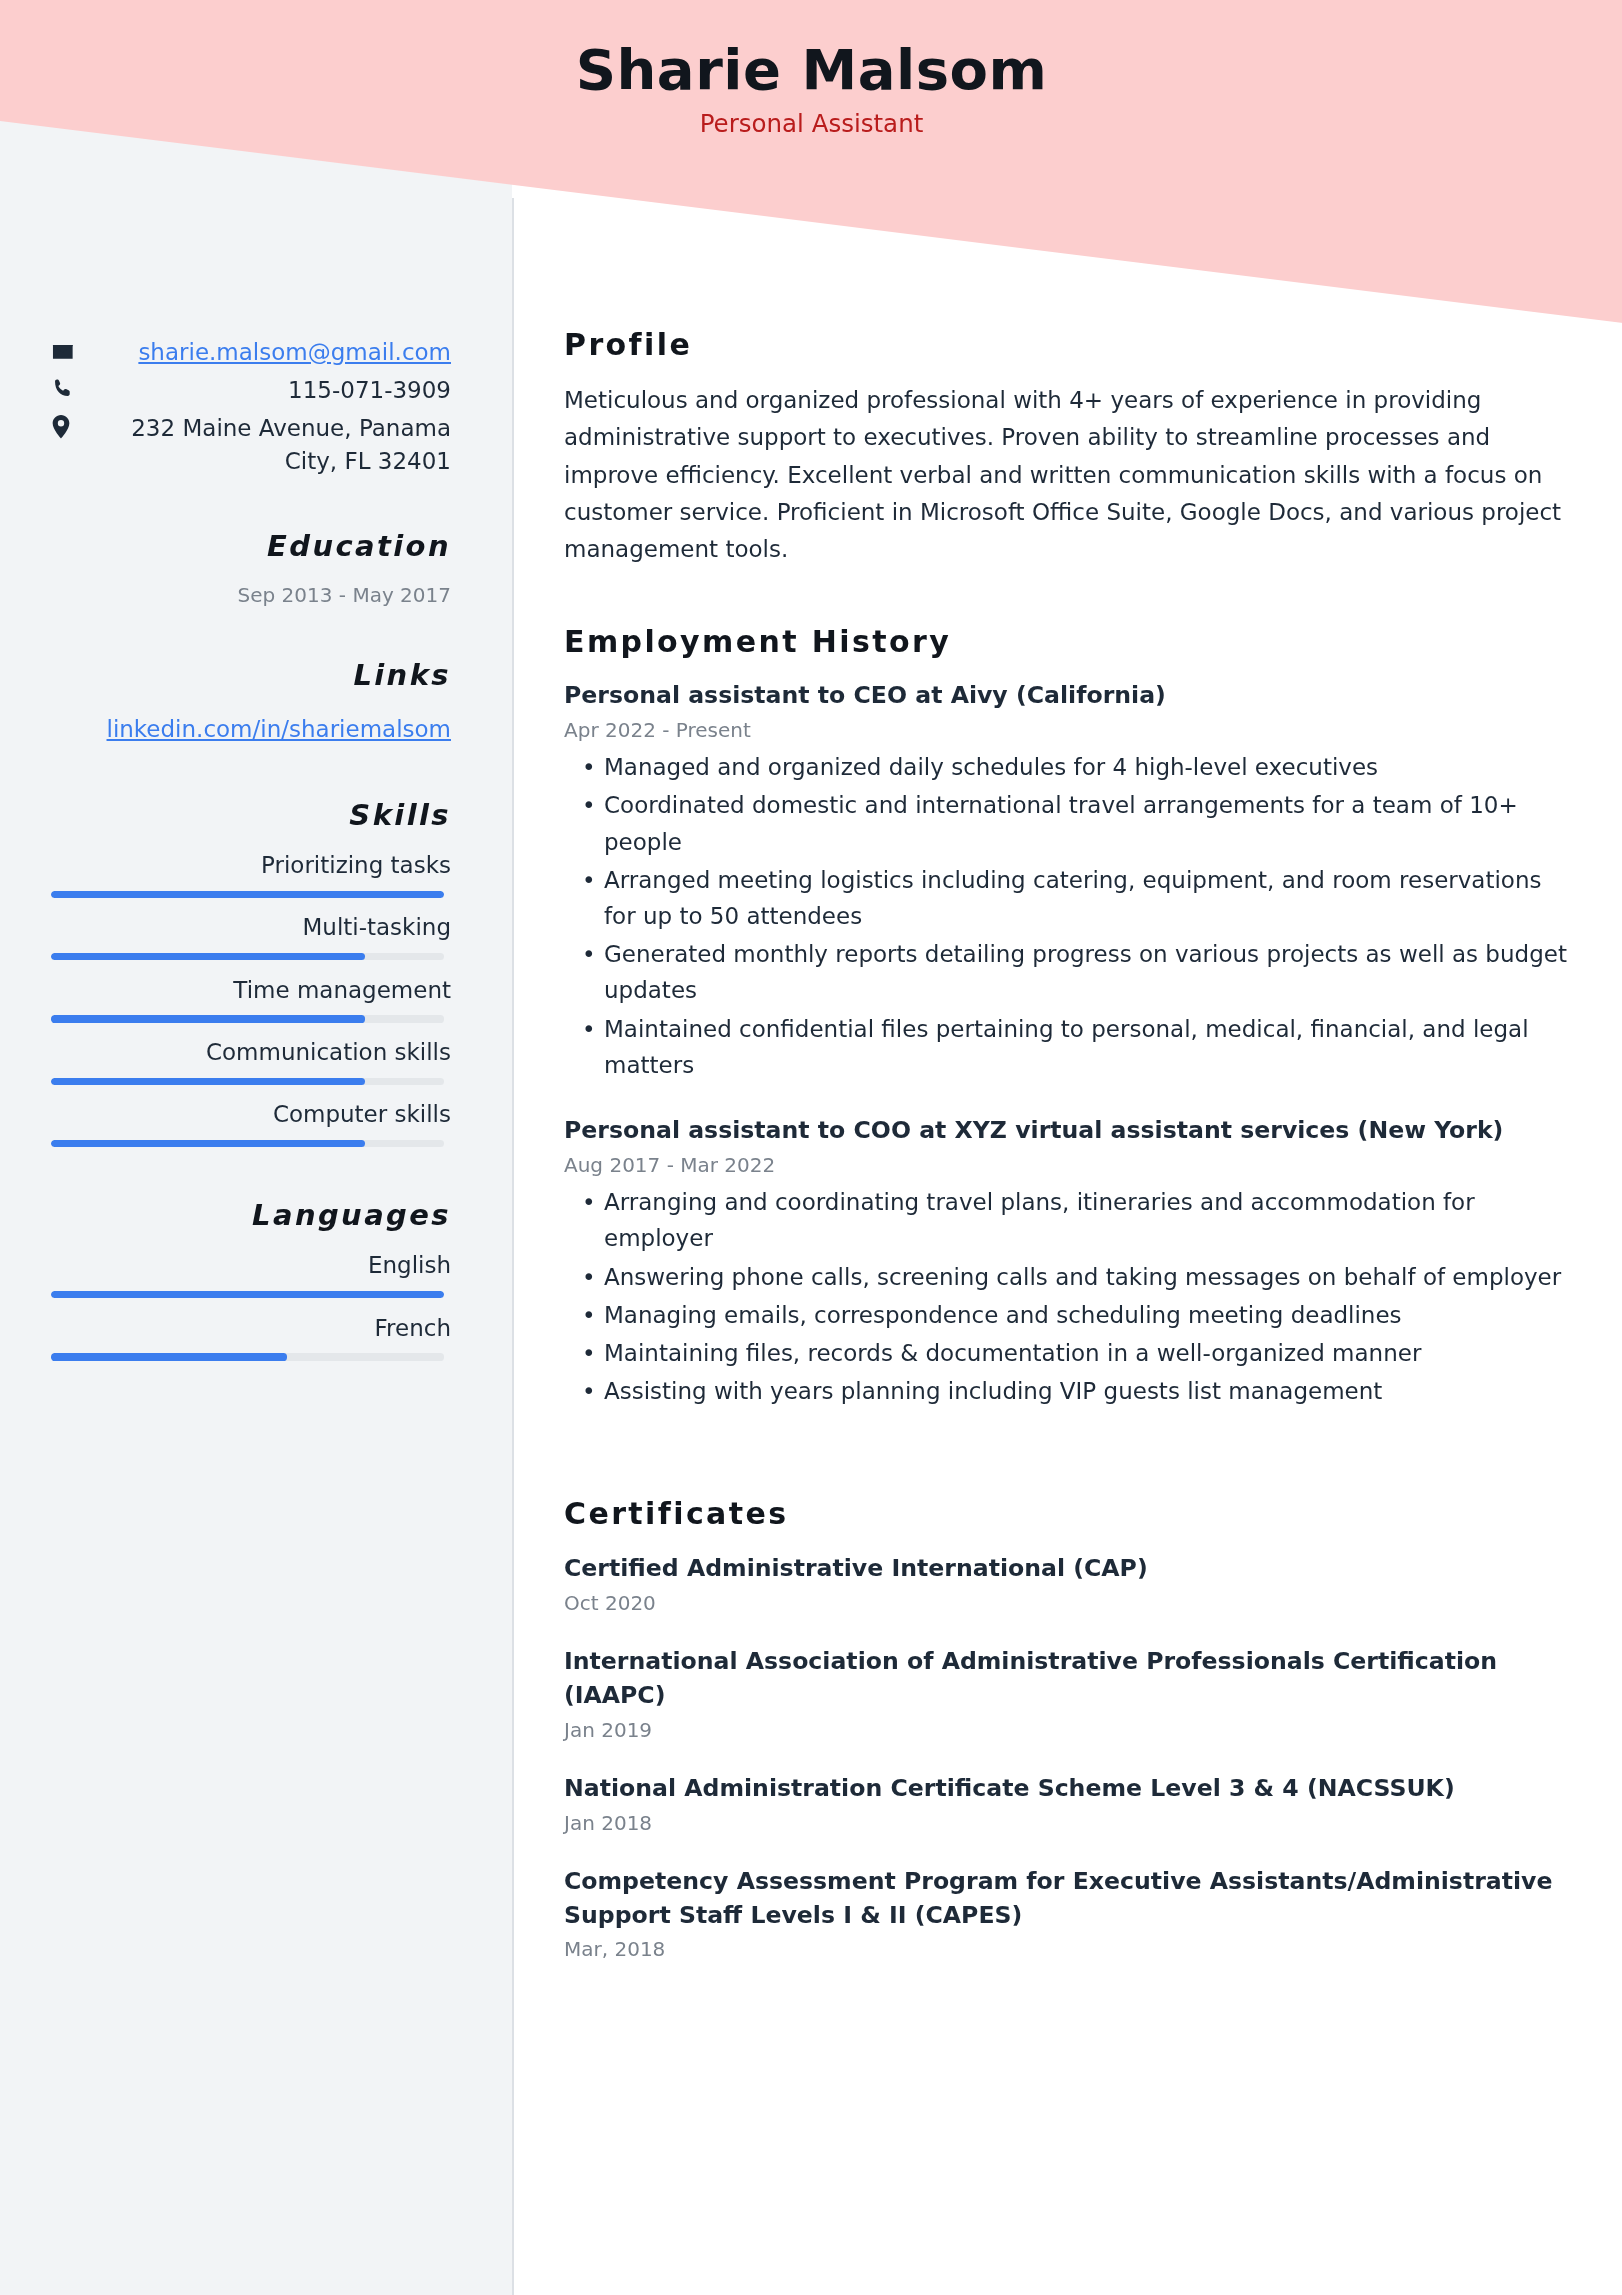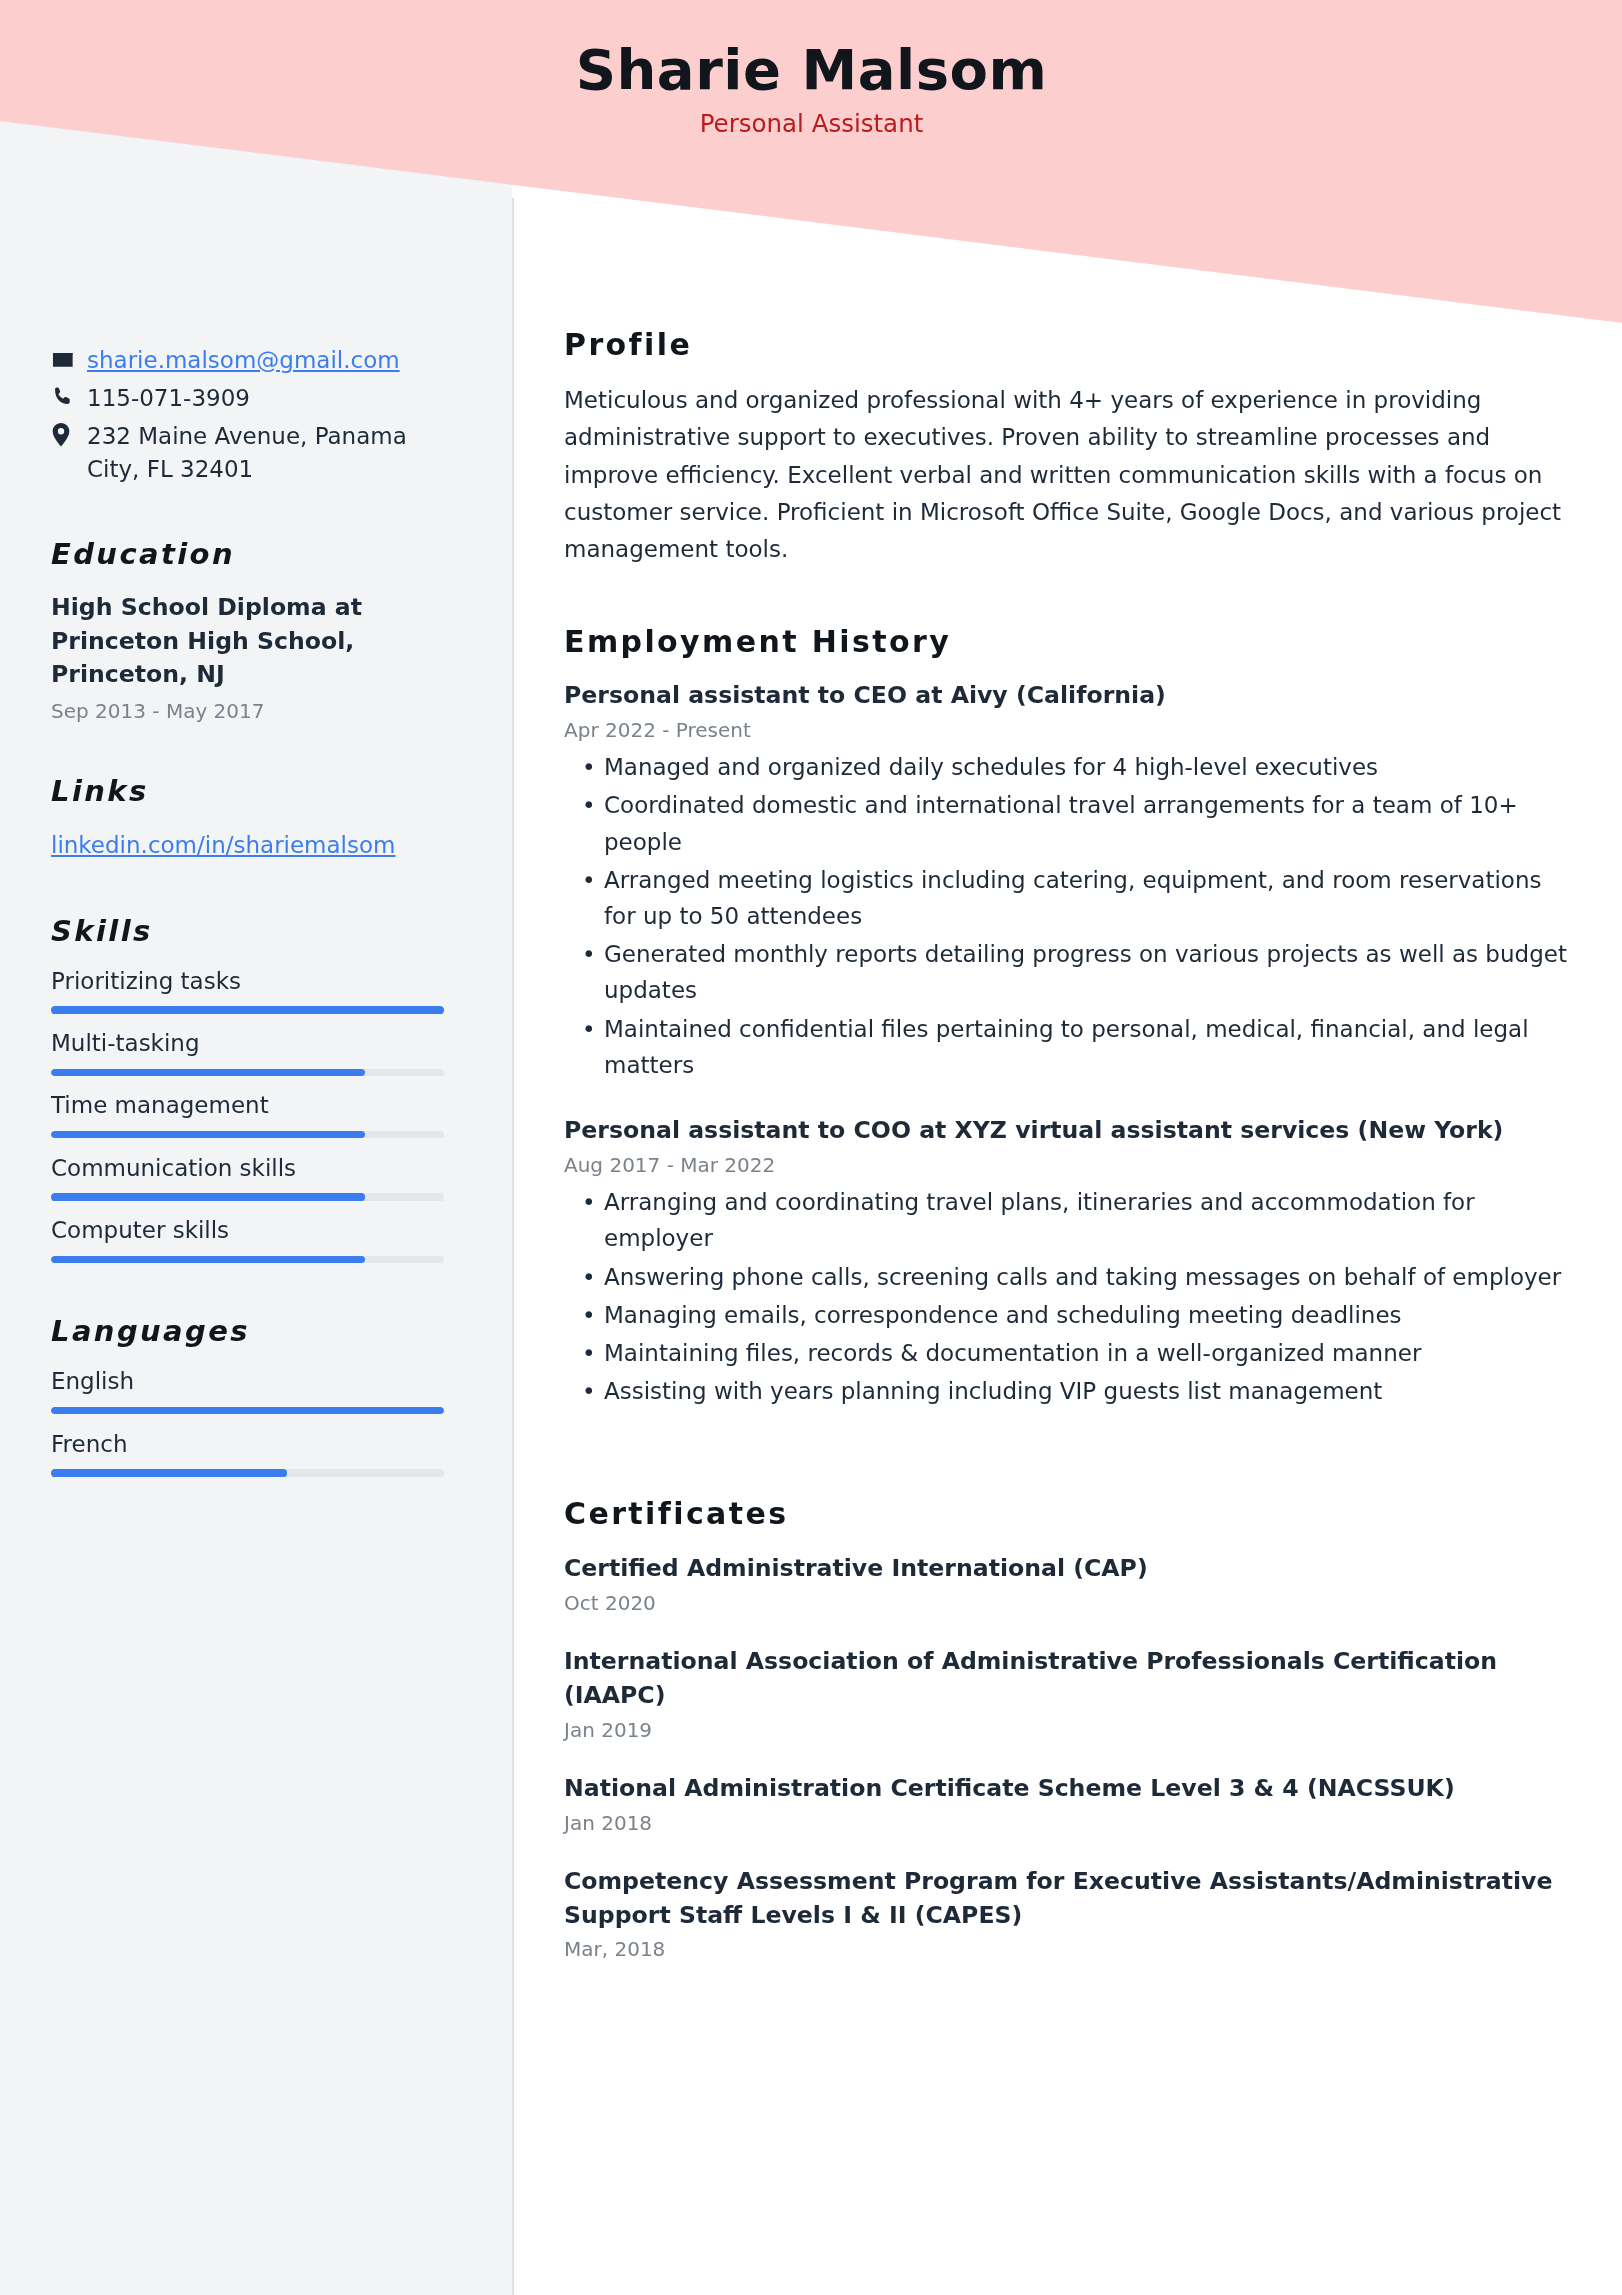--- a/index.html
+++ b/index.html
@@ -59,23 +59,24 @@
   .divider {
     position:absolute;
     top:198px; left:512px;
     width:1.8px; height:2097px;
     background:#DCE0E5;
     z-index:2;
   }
 
   .sidebar-content {
     position:absolute;
-    top:344px; left:51px;
+    top:336px; left:51px;
     width:400px;
     z-index:4;
+    text-align:right;
   }
 
   .main {
     position:absolute;
     top:327px; left:564px;
     width:1009px;
     z-index:4;
   }
 
   
@@ -249,21 +250,20 @@
             <path d="M10 0C4.9 0 .8 4.1.8 9.2c0 6.9 9.2 16.8 9.2 16.8s9.2-9.9 9.2-16.8C19.2 4.1 15.1 0 10 0zm0 12.6a3.5 3.5 0 1 1 0-7 3.5 3.5 0 0 1 0 7z"></path>
           </svg>
         </span>
         <span class="contact-text">232 Maine Avenue, Panama City, FL 32401</span>
       </div>
 
     </div>
 
     <div class="side-heading">Education</div>
     <div>
-      <div class="edu-degree">High School Diploma at Princeton High School, Princeton, NJ</div>
       <div class="edu-date">Sep 2013 - May 2017</div>
     </div>
 
     <div class="side-heading">Links</div>
     <div class="links-list">
       <a class="link" href="#">linkedin.com/in/shariemalsom</a>
     </div>
 
     <div class="side-heading">Skills</div>
     <div>

